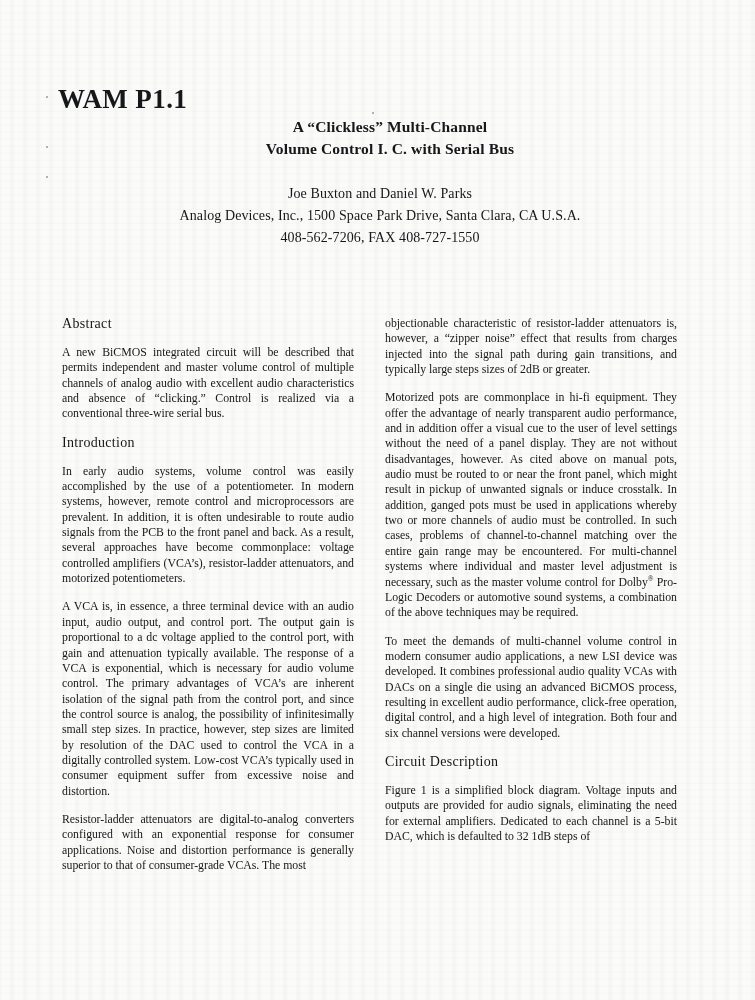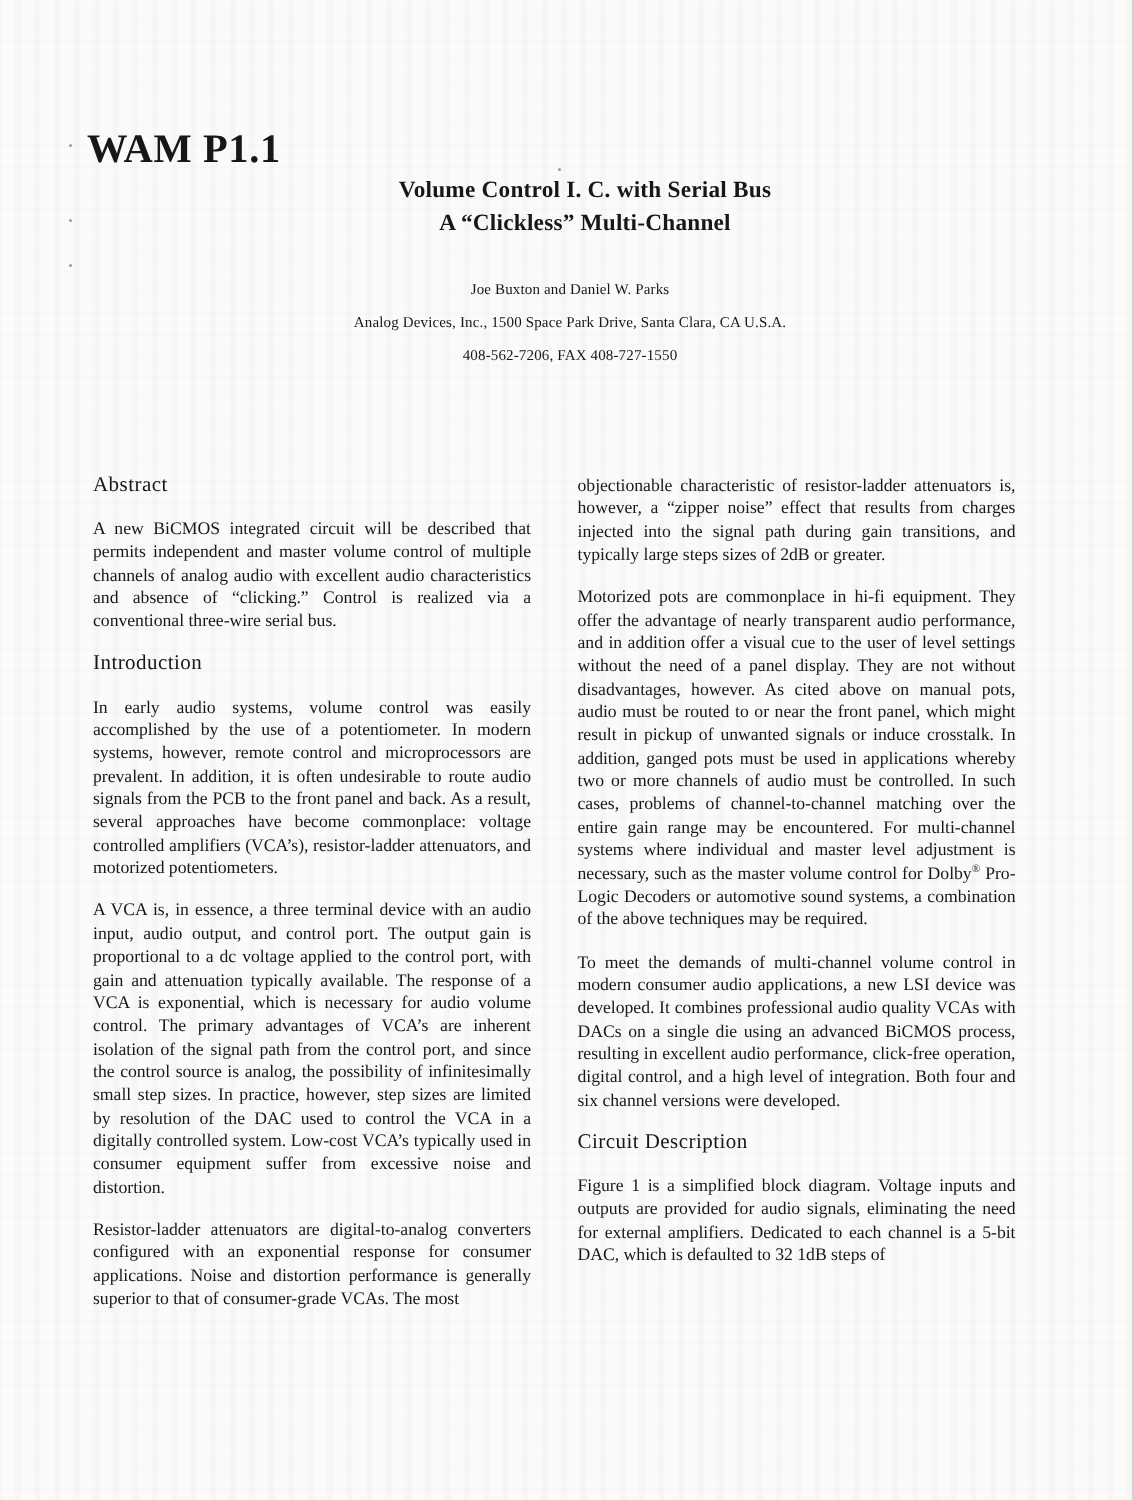--- a/index.html
+++ b/index.html
@@ -55,21 +55,21 @@
     letter-spacing: 0.15px;
   }
   .authors-block {
     position: absolute;
     left: 90px;
     top: 105px;
     width: 580px;
     text-align: center;
   }
   .author-line {
-    font-size: 10px;
+    font-size: 14px;
     line-height: 22px;
     letter-spacing: 0.1px;
   }
 
   
   .columns {
     position: absolute;
     top: 316px;
     left: 62px;
     width: 632px;
@@ -151,22 +151,22 @@
   <div class="speck" style="left:46px; top:96px;"></div>
   <div class="speck" style="left:46px; top:146px;"></div>
   <div class="speck" style="left:46px; top:176px;"></div>
   <div class="speck" style="left:372px; top:112px;"></div>
 
   <header class="masthead">
 
     <div class="session-id">WAM P1.1</div>
 
     <div class="title-block">
+      <div class="title-line">A “Clickless” Multi-Channel</div>
       <div class="title-line">Volume Control I. C. with Serial Bus</div>
-      <div class="title-line">A “Clickless” Multi-Channel</div>
     </div>
 
     <div class="authors-block">
       <div class="author-line">Joe Buxton and Daniel W. Parks</div>
       <div class="author-line">Analog Devices, Inc., 1500 Space Park Drive, Santa Clara, CA  U.S.A.</div>
       <div class="author-line">408-562-7206, FAX  408-727-1550</div>
     </div>
 
   </header>
 

